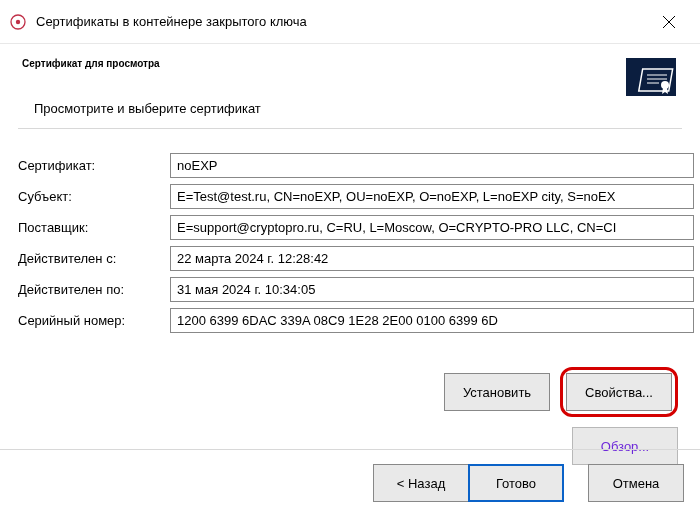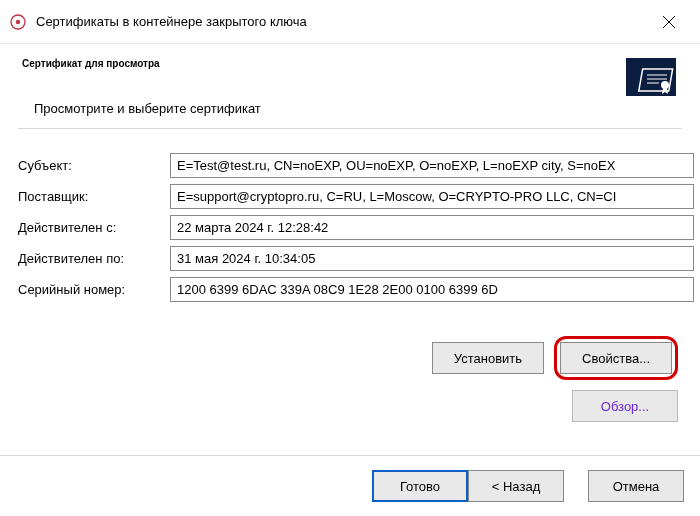--- a/index.html
+++ b/index.html
@@ -108,29 +108,29 @@
       justify-content: flex-end;
       gap: 10px;
       padding: 28px 16px 6px 0;
       align-items: center;
     }
     .button-row.second {
       padding-top: 4px;
     }
     .btn {
       min-width: 106px;
-      height: 32px;
+      height: 38px;
       border: 1px solid #888;
       background: #e9e9e9;
       color: #000;
       display: flex;
       align-items: center;
       justify-content: center;
       cursor: pointer;
-      padding: 0 21px;
+      padding: 0 12px;
     }
     .btn.disabled {
       color: #6d28d9;
       background: #e9e9e9;
       border-color: #b8b8b8;
       cursor: default;
     }
     .highlight-box {
       border: 3px solid #d40000;
       border-radius: 12px;
@@ -189,20 +189,24 @@
       <circle cx="28" cy="18" r="4" fill="#fff"></circle>
       <path d="M 26 21 L 25 27 L 28 25 L 31 27 L 30 21 Z" fill="#fff"></path>
     </svg>
   </div>
 </div>
 
 <hr class="divider">
 
 <div class="form-area">
 
+  <div class="form-row">
+    <div class="form-label">Сертификат:</div>
+    <div class="form-value">noEXP</div>
+  </div>
 
   <div class="form-row">
     <div class="form-label">Субъект:</div>
     <div class="form-value">E=Test@test.ru, CN=noEXP, OU=noEXP, O=noEXP, L=noEXP city, S=noEX</div>
   </div>
 
   <div class="form-row">
     <div class="form-label">Поставщик:</div>
     <div class="form-value">E=support@cryptopro.ru, C=RU, L=Moscow, O=CRYPTO-PRO LLC, CN=CI</div>
   </div>
@@ -228,17 +232,17 @@
       <div class="btn">Свойства...</div>
     </div>
   </div>
   <div class="button-row second">
     <div class="btn disabled">Обзор...</div>
   </div>
 
 </div>
 
 <div class="wizard-footer">
+  <div class="btn">&lt; Назад</div>
   <div class="btn primary" style="margin-left:-1px">Готово</div>
-  <div class="btn">&lt; Назад</div>
   <div class="gap"></div>
   <div class="btn">Отмена</div>
 </div>
 
 </body></html>

